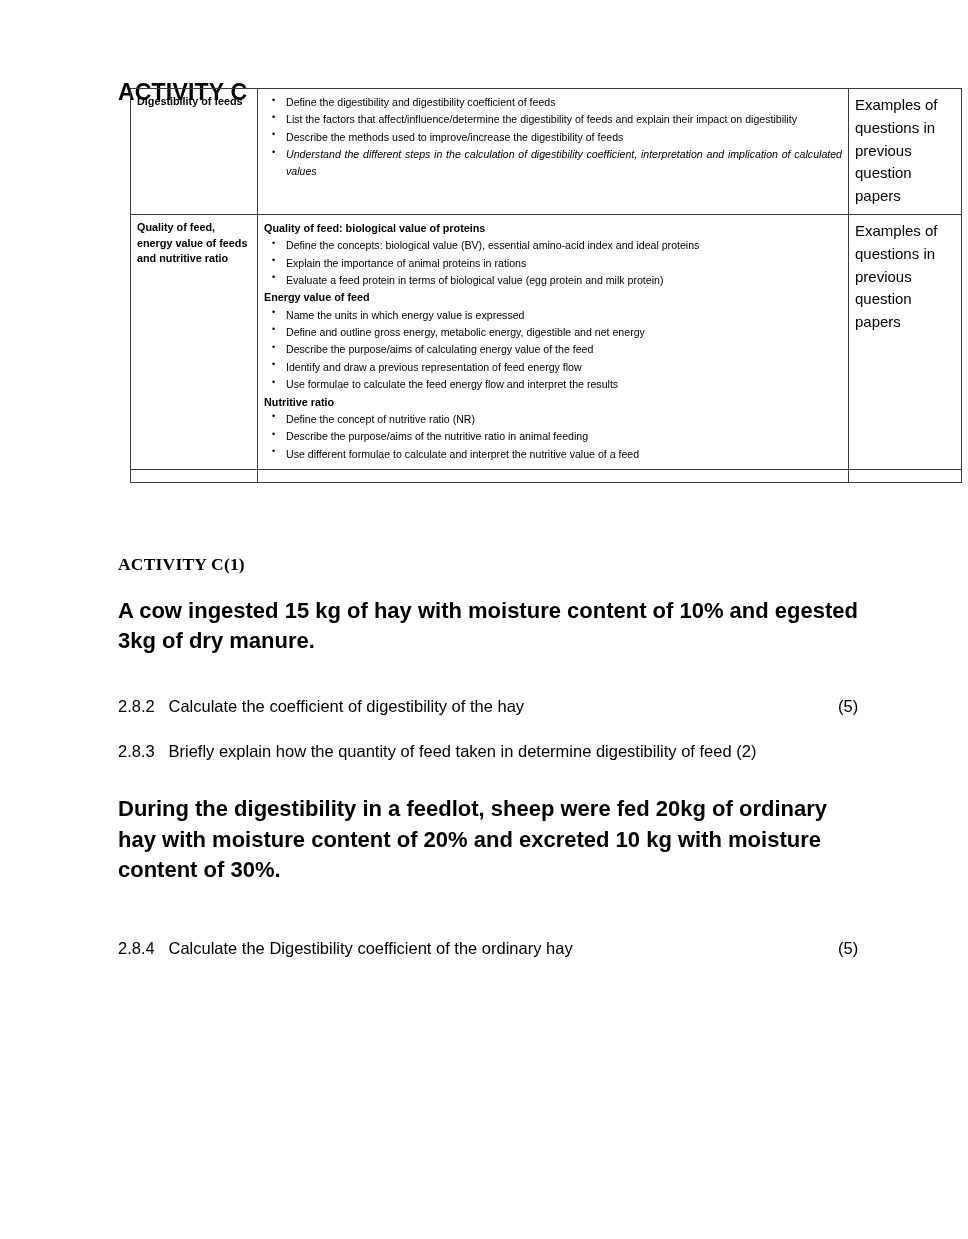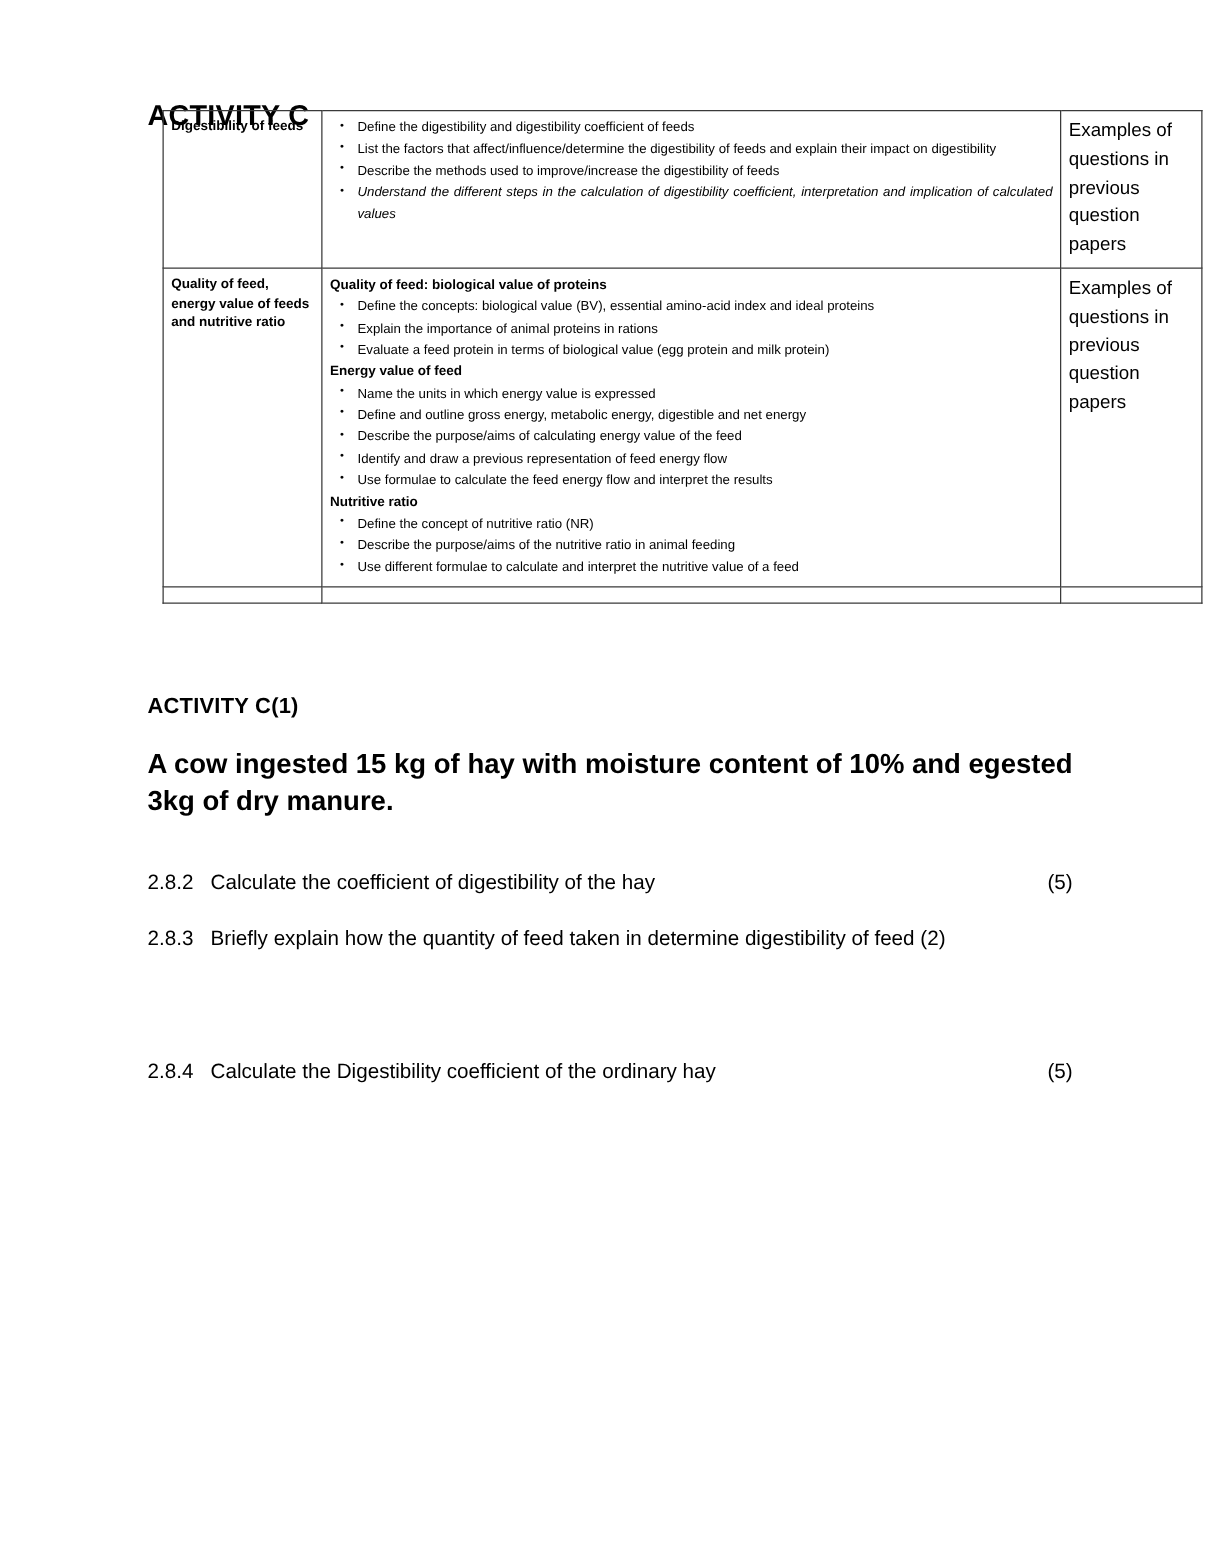--- a/index.html
+++ b/index.html
@@ -105,20 +105,21 @@
     left: 118px;
     top: 554px;
     width: 760px;
   }
   .activity-heading {
     font-size: 17.5px;
     font-weight: bold;
     letter-spacing: 0.2px;
     line-height: 1.15;
     margin: 0;
+    font-family: Liberation Serif, serif;
   }
   .para {
     font-size: 22px;
     line-height: 1.38;
     margin: 0;
     width: 740px;
     font-weight: bold;
   }
   .qrow {
     position: relative;
@@ -235,20 +236,21 @@
       <span class="qtext">&nbsp;</span>
       <span class="qtext">Briefly explain how the quantity of feed taken in determine digestibility of feed</span>
       <span class="qtext">(2)</span>
     </div>
 
     <div class="gap-16"></div>
 
 
     <div class="gap-16"></div>
 
+    <p class="para">During the digestibility in a feedlot, sheep were fed 20kg of ordinary hay with moisture content of 20% and excreted 10 kg with moisture content of 30%.</p>
 
     <div class="gap-52"></div>
 
     <div class="qrow">
       <span class="qtext">2.8.4</span>
       <span class="qtext">&nbsp;</span>
       <span class="qtext">Calculate the Digestibility coefficient of the ordinary hay</span>
       <span class="qmarks">(5)</span>
     </div>
 

